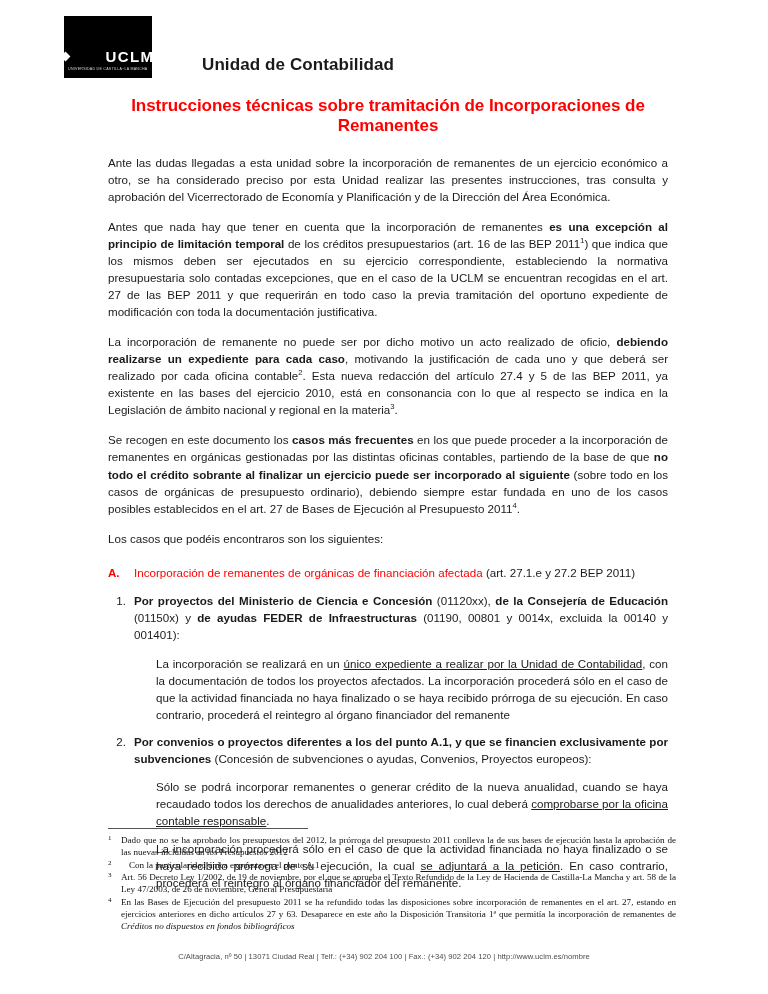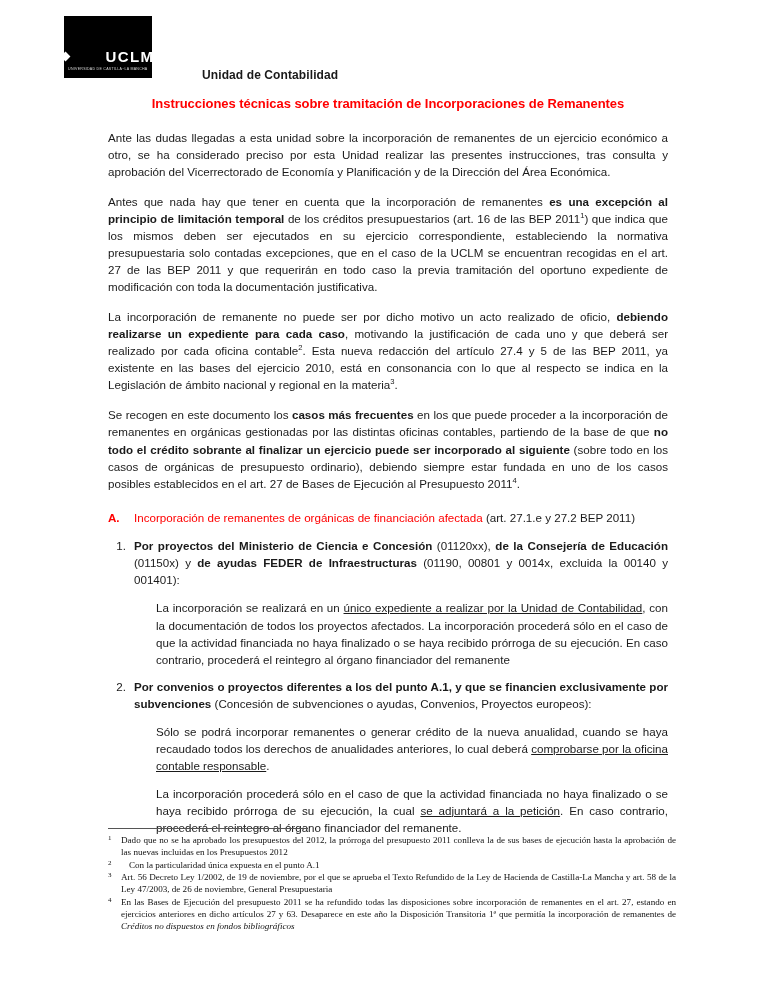--- a/index.html
+++ b/index.html
@@ -67,35 +67,35 @@
   .logo-sub {
     color: #d8d8d8;
     font-size: 3.4px;
     letter-spacing: 0.25px;
     margin-top: 3px;
     white-space: nowrap;
     transform: scale(1.05);
   }
   .header-title {
     margin-left: 50px;
-    margin-top: 52px;
-    font-size: 12px;
+    margin-top: 39px;
+    font-size: 17px;
     font-weight: bold;
     color: #1a1a1a;
     letter-spacing: 0.1px;
   }
 
   
   .content {
     padding: 0 100px 0 108px;
   }
   .doc-title {
     color: #ff0000;
     font-weight: bold;
-    font-size: 13px;
+    font-size: 17px;
     text-align: center;
     margin: 20px 0 18px 0;
     letter-spacing: -0.05px;
   }
   p.para {
     font-size: 11.6px;
     line-height: 1.47;
     text-align: justify;
     margin: 0 0 13px 0;
     color: #1a1a1a;
@@ -230,20 +230,21 @@
     <div class="doc-title">Instrucciones técnicas sobre tramitación de Incorporaciones de Remanentes</div>
 
     <p class="para">Ante las dudas llegadas a esta unidad sobre la incorporación de remanentes de un ejercicio económico a otro, se ha considerado preciso por esta Unidad realizar las presentes instrucciones, tras consulta y aprobación del Vicerrectorado de Economía y Planificación y de la Dirección del Área Económica.</p>
 
     <p class="para"><span>Antes que nada hay que tener en cuenta que la incorporación de remanentes </span><span class="b">es una excepción al principio de limitación temporal</span><span> de los créditos presupuestarios (art. 16 de las BEP 2011</span><sup>1</sup><span>) que indica que los mismos deben ser ejecutados en su ejercicio correspondiente, estableciendo la normativa presupuestaria solo contadas excepciones, que en el caso de la UCLM se encuentran recogidas en el art. 27 de las BEP 2011 y que requerirán en todo caso la previa tramitación del oportuno expediente de modificación con toda la documentación justificativa.</span></p>
 
     <p class="para"><span>La incorporación de remanente no puede ser por dicho motivo un acto realizado de oficio, </span><span class="b">debiendo realizarse un expediente para cada caso</span><span>, motivando la justificación de cada uno y que deberá ser realizado por cada oficina contable</span><sup>2</sup><span>. Esta nueva redacción del artículo 27.4 y 5 de las BEP 2011, ya existente en las bases del ejercicio 2010, está en consonancia con lo que al respecto se indica en la Legislación de ámbito nacional y regional en la materia</span><sup>3</sup><span>.</span></p>
 
     <p class="para"><span>Se recogen en este documento los </span><span class="b">casos más frecuentes</span><span> en los que puede proceder a la incorporación de remanentes en orgánicas gestionadas por las distintas oficinas contables, partiendo de la base de que </span><span class="b">no todo el crédito sobrante al finalizar un ejercicio puede ser incorporado al siguiente</span><span> (sobre todo en los casos de orgánicas de presupuesto ordinario), debiendo siempre estar fundada en uno de los casos posibles establecidos en el art. 27 de Bases de Ejecución al Presupuesto 2011</span><sup>4</sup><span>.</span></p>
 
+    <p class="para">Los casos que podéis encontraros son los siguientes:</p>
 
     <div class="section-head">
       <div class="section-letter">A.</div>
       <div class="section-title-text"><span class="redbold">Incorporación de remanentes de orgánicas de financiación afectada</span><span> (art. 27.1.e y 27.2 BEP 2011)</span></div>
     </div>
 
     <ul class="numlist">
 
       <li class="numitem">
         <div class="num">1.</div>
@@ -282,14 +283,15 @@
       <div class="fn-mark">3</div>
       <div class="fn-text">Art. 56 Decreto Ley 1/2002, de 19 de noviembre, por el que se aprueba el Texto Refundido de la Ley de Hacienda de Castilla-La Mancha y art. 58 de la Ley 47/2003, de 26 de noviembre, General Presupuestaria</div>
     </div>
 
     <div class="fn">
       <div class="fn-mark">4</div>
       <div class="fn-text"><span>En las Bases de Ejecución del presupuesto 2011 se ha refundido todas las disposiciones sobre incorporación de remanentes en el art. 27, estando en ejercicios anteriores en dicho artículos 27 y 63. Desaparece en este año la Disposición Transitoria 1ª que permitía la incorporación de remanentes de </span><span class="it">Créditos no dispuestos en fondos bibliográficos</span></div>
     </div>
   </div>
 
+  <div class="footer">C/Altagracia, nº 50  |  13071 Ciudad Real   |  Telf.: (+34) 902 204 100  |  Fax.: (+34) 902 204 120  |  http://www.uclm.es/nombre</div>
 
 </div>
 
 </body></html>

